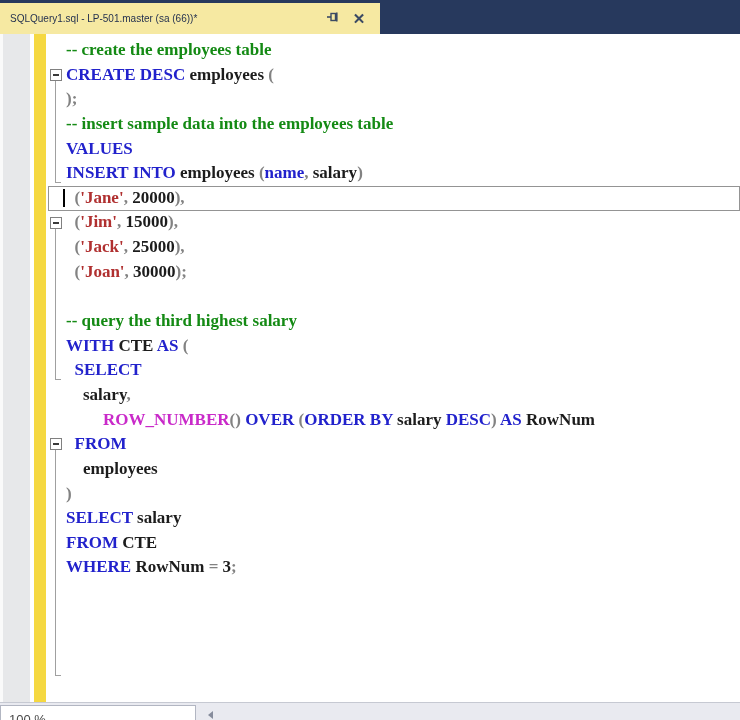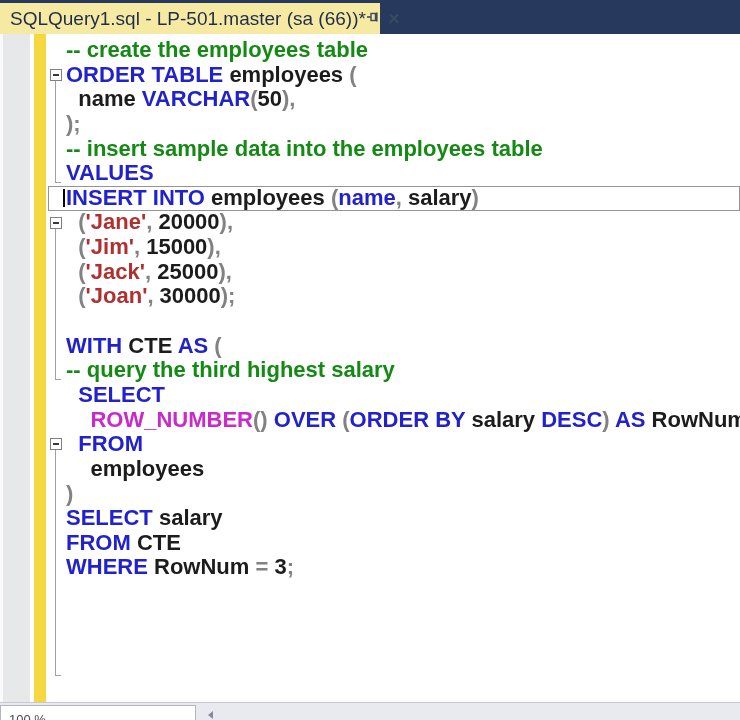--- a/index.html
+++ b/index.html
@@ -3,38 +3,38 @@
 <meta charset="utf-8">
 <style>
   html,body{margin:0;padding:0;background:#fff;}
   .window{position:relative;width:740px;height:720px;overflow:hidden;background:#fff;
           font-family:"Liberation Sans",sans-serif;}
 
   
   .tabbar{position:absolute;top:0;left:0;right:0;height:34px;background:var(--c-tabbar_bg);}
   .tab{position:absolute;left:0;top:3px;width:380px;height:31px;background:var(--c-tab_bg);
        display:flex;align-items:center;box-sizing:border-box;padding:0 12px 0 10px;}
-  .tab-title{font-size:19px;color:var(--c-tab_text);white-space:nowrap;}
+  .tab-title{font-size:10px;color:var(--c-tab_text);white-space:nowrap;}
   .tab-btn{margin-left:auto;width:18px;height:18px;display:flex;align-items:center;justify-content:center;
            background:none;border:none;padding:0;cursor:default;}
   .tab-btn + .tab-btn{margin-left:8px;}
   .close-glyph{font-size:15px;font-weight:bold;color:#3b4a63;line-height:1;}
 
   
   .editor{position:absolute;top:34px;left:0;right:0;bottom:17px;background:var(--c-editor_bg);}
   .gutter{position:absolute;left:0;top:0;bottom:0;width:30px;background:var(--c-gutter_bg);
           border-left:3px solid #fafafa;box-sizing:border-box;}
   .changebar{position:absolute;left:34px;top:0;bottom:0;width:12px;background:var(--c-change_bar);}
-  .code{position:absolute;left:0;top:4px;right:0;font-family:Liberation Sans, sans-serif;
-        font-size:22px;font-weight:600;color:var(--c-identifier);}
+  .code{position:absolute;left:0;top:4px;right:0;font-family:Liberation Serif, serif;
+        font-size:17px;font-weight:600;color:var(--c-identifier);}
   .line{white-space:pre;height:24.65px;line-height:24.65px;padding-left:66px;}
   .tk-keyword{color:var(--c-keyword);}
   .tk-comment{color:var(--c-comment);}
   .tk-string{color:var(--c-string);}
-  .tk-function{color:var(--c-function);}
+  .tk-function{color:var(--c-function);margin-left:20px;}
   .tk-operator{color:var(--c-operator);}
   .tk-identifier{color:var(--c-identifier);}
   .tk-number{color:var(--c-number);}
 
   .caret-line{position:absolute;left:48px;right:0;height:24.65px;box-sizing:border-box;
               border:1px solid var(--c-caret_line_border);}
   .caret{position:absolute;width:2px;height:18px;background:#000;}
   .fold-box{position:absolute;left:50px;width:12px;height:12px;box-sizing:border-box;
             border:1px solid var(--c-fold_border);background:#fff;
             display:flex;align-items:center;justify-content:center;}
@@ -74,34 +74,34 @@
       </button>
     </div>
   </div>
 
   <div class="editor" id="editor">
     <div class="gutter"></div>
     <div class="changebar"></div>
     <div class="caret-line" style="top: 151.9px;"></div>
       <div class="code" id="code">
         <div class="line"><span class="tk-comment">-- create the employees table</span></div>
-        <div class="line"><span class="tk-keyword">ORDER TABLE</span><span class="tk-identifier"> employees </span><span class="tk-operator">(</span></div>
-        <div class="line"><span class="tk-identifier">  name </span><span class="tk-keyword">VARCHAR</span><span class="tk-operator">(</span><span class="tk-number">50</span><span class="tk-operator">),</span></div>
+        <div class="line"><span class="tk-keyword">CREATE DESC</span><span class="tk-identifier"> employees </span><span class="tk-operator">(</span></div>
         <div class="line"><span class="tk-operator">);</span></div>
         <div class="line"><span class="tk-comment">-- insert sample data into the employees table</span></div>
         <div class="line"><span class="tk-keyword">VALUES</span></div>
         <div class="line"><span class="tk-keyword">INSERT INTO</span><span class="tk-identifier"> employees </span><span class="tk-operator">(</span><span class="tk-keyword">name</span><span class="tk-operator">, </span><span class="tk-identifier">salary</span><span class="tk-operator">)</span></div>
         <div class="line"><span class="tk-operator">  (</span><span class="tk-string">'Jane'</span><span class="tk-operator">, </span><span class="tk-number">20000</span><span class="tk-operator">),</span></div>
         <div class="line"><span class="tk-operator">  (</span><span class="tk-string">'Jim'</span><span class="tk-operator">, </span><span class="tk-number">15000</span><span class="tk-operator">),</span></div>
         <div class="line"><span class="tk-operator">  (</span><span class="tk-string">'Jack'</span><span class="tk-operator">, </span><span class="tk-number">25000</span><span class="tk-operator">),</span></div>
         <div class="line"><span class="tk-operator">  (</span><span class="tk-string">'Joan'</span><span class="tk-operator">, </span><span class="tk-number">30000</span><span class="tk-operator">);</span></div>
         <div class="line"></div>
+        <div class="line"><span class="tk-comment">-- query the third highest salary</span></div>
         <div class="line"><span class="tk-keyword">WITH</span><span class="tk-identifier"> CTE </span><span class="tk-keyword">AS</span><span class="tk-operator"> (</span></div>
-        <div class="line"><span class="tk-comment">-- query the third highest salary</span></div>
         <div class="line"><span class="tk-keyword">  SELECT</span></div>
+        <div class="line"><span class="tk-identifier">    salary</span><span class="tk-operator">,</span></div>
         <div class="line"><span class="tk-identifier">    </span><span class="tk-function">ROW_NUMBER</span><span class="tk-operator">()</span><span class="tk-keyword"> OVER </span><span class="tk-operator">(</span><span class="tk-keyword">ORDER BY</span><span class="tk-identifier"> salary </span><span class="tk-keyword">DESC</span><span class="tk-operator">)</span><span class="tk-keyword"> AS</span><span class="tk-identifier"> RowNum</span></div>
         <div class="line"><span class="tk-keyword">  FROM</span></div>
         <div class="line"><span class="tk-identifier">    employees</span></div>
         <div class="line"><span class="tk-operator">)</span></div>
         <div class="line"><span class="tk-keyword">SELECT</span><span class="tk-identifier"> salary</span></div>
         <div class="line"><span class="tk-keyword">FROM</span><span class="tk-identifier"> CTE</span></div>
         <div class="line"><span class="tk-keyword">WHERE</span><span class="tk-identifier"> RowNum </span><span class="tk-operator">= </span><span class="tk-number">3</span><span class="tk-operator">;</span></div>
       </div>
   <div class="caret" style="left: 63px; top: 154.9px;"></div>
       <div class="fold-box" style="top: 34.65px;">

